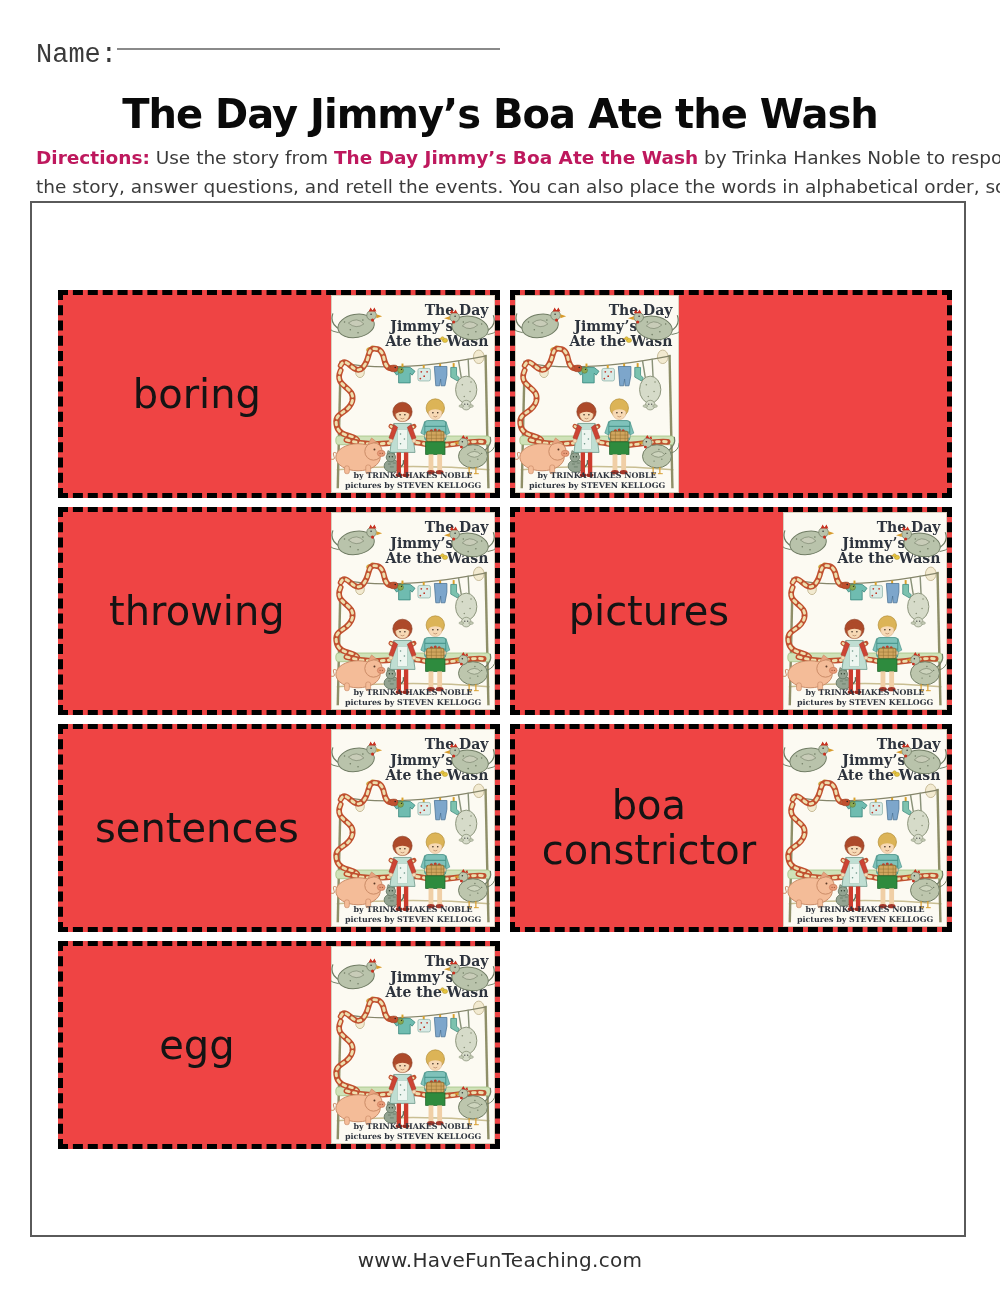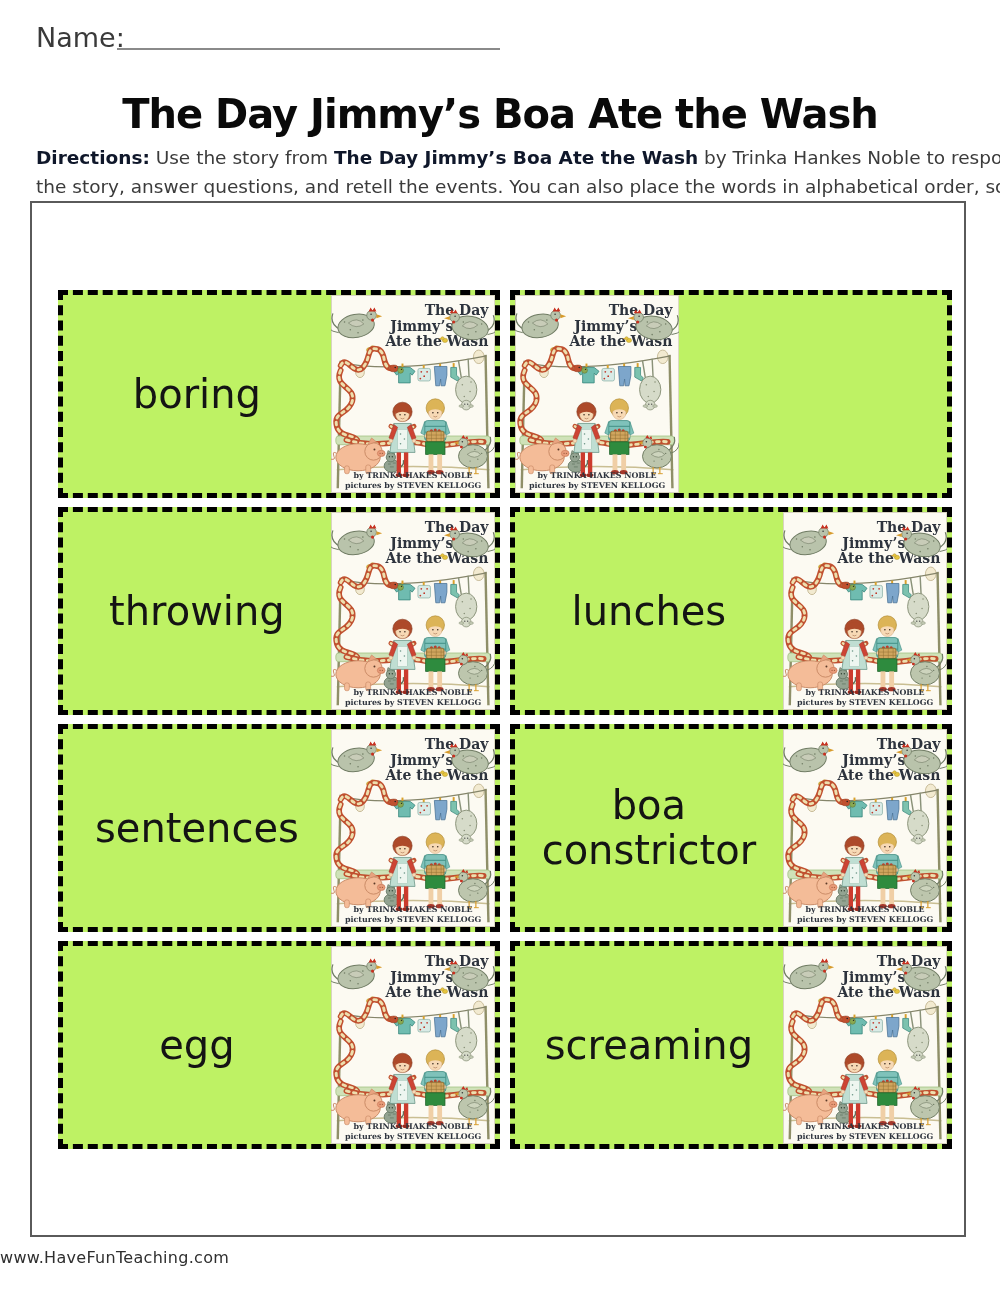--- a/index.html
+++ b/index.html
@@ -1,49 +1,49 @@
 <!DOCTYPE html>
 <html><head>
 <meta charset="utf-8">
 <style>
   html,body{margin:0;padding:0;background:#ffffff;}
   .page{
     position:relative;width:1000px;height:1294px;background:#ffffff;overflow:hidden;
     font-family:"DejaVu Sans","Liberation Sans",sans-serif;color:#2b2b2b;
   }
   
-  .name-row{position:absolute;left:36px;top:22px;font-size:27px;color:#3a3a3a;}
+  .name-row{position:absolute;left:36px;top:40px;font-size:27px;color:#3a3a3a;font-family:Liberation Mono, monospace;}
   .name-line{position:absolute;left:117px;top:48px;width:383px;border-bottom:2px solid #8a8a8a;height:0;}
   .page-title{
     position:absolute;left:0;top:64px;width:1000px;text-align:center;
     font-size:40px;font-weight:bold;letter-spacing:-1px;color:#0a0a0a;
   }
   .directions{position:absolute;left:36px;top:124px;width:945px;font-size:18.5px;line-height:29px;color:#3b3b3b;}
   .dir-line{display:block;white-space:nowrap;}
-  .directions b{color:#0f172a;}
+  .directions b{color:#be185d;}
   
   .outer-box{position:absolute;left:30px;top:201px;width:936px;height:1036px;border:2px solid #5a5a5a;box-sizing:border-box;background:#ffffff;}
   
   .cards-grid{
     position:absolute;left:58px;top:290px;
     display:grid;grid-template-columns:442px 442px;grid-auto-rows:208px;
     column-gap:10px;row-gap:9px;
   }
   .card{
-    box-sizing:border-box;border:5px dashed #000000;background:#bef264;
+    box-sizing:border-box;border:5px dashed #000000;background:#ef4444;
     display:flex;align-items:stretch;
   }
   .card-word{
     flex:1 1 auto;display:flex;align-items:center;justify-content:center;text-align:center;
     font-size:40px;line-height:1.12;color:#141414;padding:0 4px;
   }
   .card-cover{flex:0 0 auto;height:100%;display:flex;align-items:center;}
   .card-cover svg{height:100%;width:auto;display:block;}
   
-  .footer{position:absolute;left:0;top:1248px;width:1000px;font-size:16px;color:#2f2f2f;letter-spacing:.3px;}
+  .footer{position:absolute;left:0;top:1248px;width:1000px;text-align:center;font-size:20px;color:#2f2f2f;letter-spacing:.3px;}
   .defs-svg{position:absolute;width:0;height:0;overflow:hidden;}
   .cover-title{font-family:"DejaVu Serif","Liberation Serif",serif;font-weight:bold;fill:#2d333d;}
   .cover-credit{font-family:"DejaVu Serif","Liberation Serif",serif;font-weight:bold;fill:#2d333d;}
 </style>
 </head>
 <body>
 
 <svg class="defs-svg" aria-hidden="true">
   <defs>
     <g id="cvr-hen">
@@ -265,21 +265,21 @@
   <div class="card">
     <div class="card-word">throwing</div>
     <div class="card-cover">
       <svg viewBox="0 0 170 205">
         <use href="#book-cover-symbol" xlink:href="#book-cover-symbol"></use>
       </svg>
     </div>
   </div>
 
   <div class="card">
-    <div class="card-word">lunches</div>
+    <div class="card-word">pictures</div>
     <div class="card-cover">
       <svg viewBox="0 0 170 205">
         <use href="#book-cover-symbol" xlink:href="#book-cover-symbol"></use>
       </svg>
     </div>
   </div>
 
   <div class="card">
     <div class="card-word">sentences</div>
     <div class="card-cover">
@@ -300,24 +300,16 @@
 
   <div class="card">
     <div class="card-word">egg</div>
     <div class="card-cover">
       <svg viewBox="0 0 170 205">
         <use href="#book-cover-symbol" xlink:href="#book-cover-symbol"></use>
       </svg>
     </div>
   </div>
 
-  <div class="card">
-    <div class="card-word">screaming</div>
-    <div class="card-cover">
-      <svg viewBox="0 0 170 205">
-        <use href="#book-cover-symbol" xlink:href="#book-cover-symbol"></use>
-      </svg>
-    </div>
-  </div>
 </div>
 
   <div class="footer">www.HaveFunTeaching.com</div>
 </div>
 
 </body></html>

